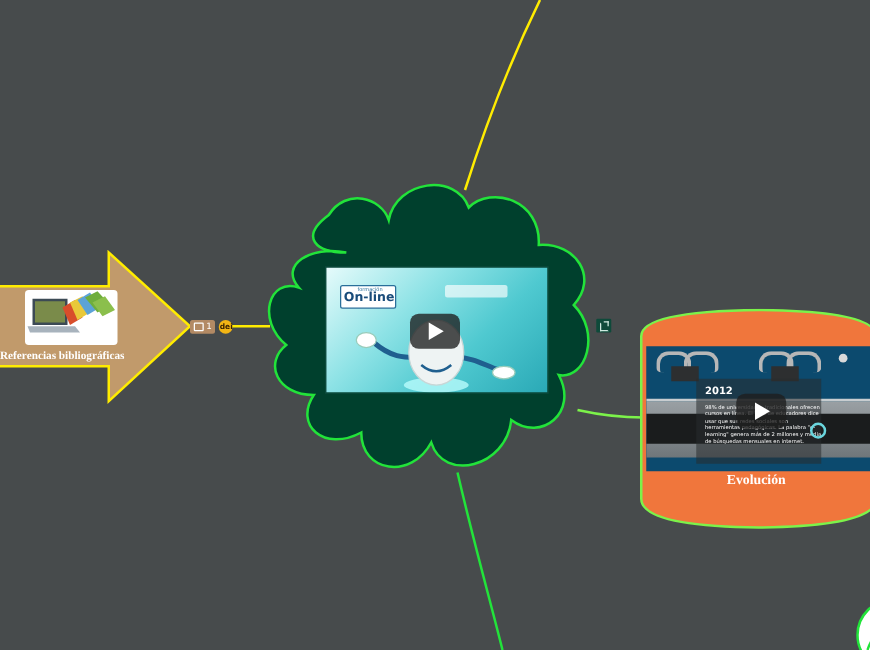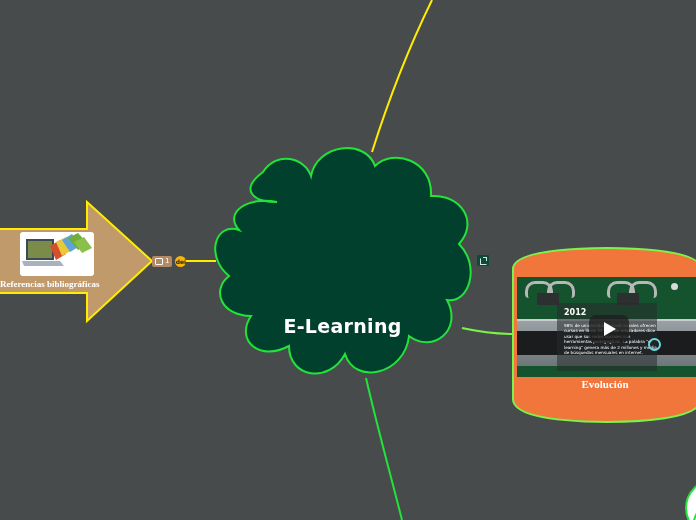--- a/index.html
+++ b/index.html
@@ -79,21 +79,21 @@
     .link-icon::after {
       content:""; position:absolute; left:6px; top:2px; width:3px; height:3px;
       border-top:1px solid #cfe9e0; border-right:1px solid #cfe9e0;
     }
 
     
     .evol { left:512px; top:247px; width:190px; height:178px; }
     .evol svg { position:absolute; left:0; top:0; }
     .evol .video {
       position:absolute; left:5px; top:30px; width:179px; height:100px;
-      background:#14532d; overflow:hidden;
+      background:#0c4a6e; overflow:hidden;
     }
     .evol .train {
       position:absolute; left:0; top:42px; width:179px; height:45px;
       background:linear-gradient(#9aa0a4,#6f767a); border-top:2px solid #c8cdd0;
     }
     .evol .train .window {
       position:absolute; left:0; top:10px; width:179px; height:24px; background:#1a1c1d;
     }
     .evol .overlay {
       position:absolute; left:40px; top:26px; width:100px; height:68px;
@@ -175,21 +175,37 @@
                C256,54 274,82 254,104
                C276,126 264,164 242,160
                C258,190 228,214 204,196
                C200,234 150,246 140,214
                C124,244 84,238 84,206
                C54,222 30,200 46,176
                C16,176 6,150 24,136
                C0,116 10,82 34,90
                C18,72 44,56 72,62 Z" fill="#00402d" stroke="#22e33a" stroke-width="2"></path>
     </svg>
-    <div class="title">E-Learning</div>
+    <div class="thumb">
+      <div class="logo-box">
+        <span class="logo-small">formación</span>
+        <span class="logo-main">On-line</span>
+      </div>
+      <div style="position:absolute;left:95px;top:14px;width:50px;height:10px;background:rgba(255,255,255,0.65);border-radius:2px;"></div>
+      <svg width="177" height="100" style="position:absolute;left:0;top:0;">
+        <ellipse cx="88" cy="94" rx="26" ry="6" fill="#b8fbfb" opacity="0.8"></ellipse>
+        <path d="M38,60 C52,72 62,72 72,72" stroke="#1f5f8f" stroke-width="4" fill="none"></path>
+        <path d="M104,72 C118,72 126,78 138,82" stroke="#1f5f8f" stroke-width="4" fill="none"></path>
+        <ellipse cx="88" cy="68" rx="22" ry="26" fill="#eef3f3" stroke="#c8d6d6"></ellipse>
+        <path d="M76,78 Q88,88 100,78" stroke="#1f5f8f" stroke-width="2" fill="none"></path>
+        <ellipse cx="32" cy="58" rx="8" ry="6" fill="#ffffff" stroke="#9cb"></ellipse>
+        <ellipse cx="142" cy="84" rx="9" ry="5" fill="#ffffff" stroke="#9cb"></ellipse>
+      </svg>
+      <div class="play-btn" style="left:67px;top:37px;"></div>
+    </div>
   </div>
 
   <div class="node link-icon"></div>
 
   <div class="node evol">
     <svg width="190" height="178">
       <path d="M1,22 Q1,2 95,1 Q189,2 189,22 L189,152 Q189,174 95,175 Q1,174 1,152 Z" fill="#f0763c" stroke="#7cf24a" stroke-width="2"></path>
     </svg>
     <div class="video">
       <div class="hook" style="left:8px;top:4px;"></div>

